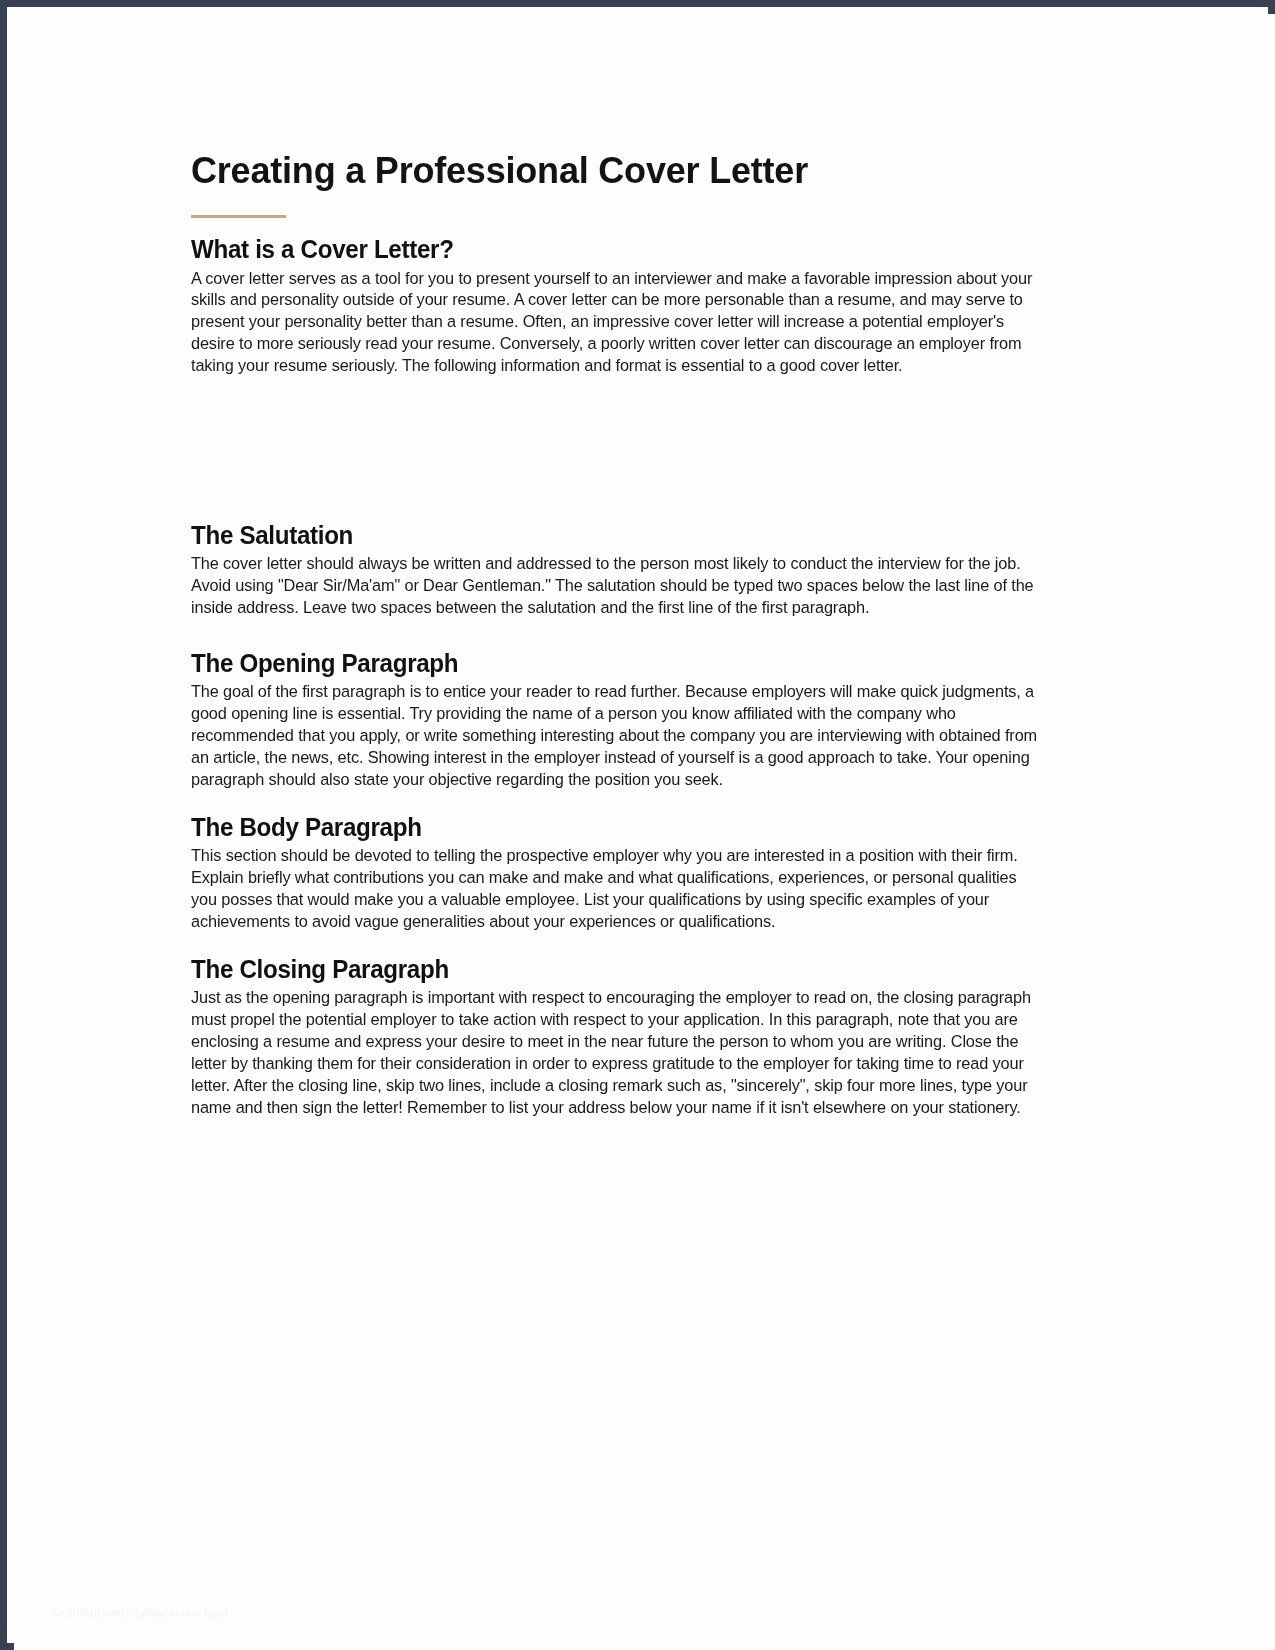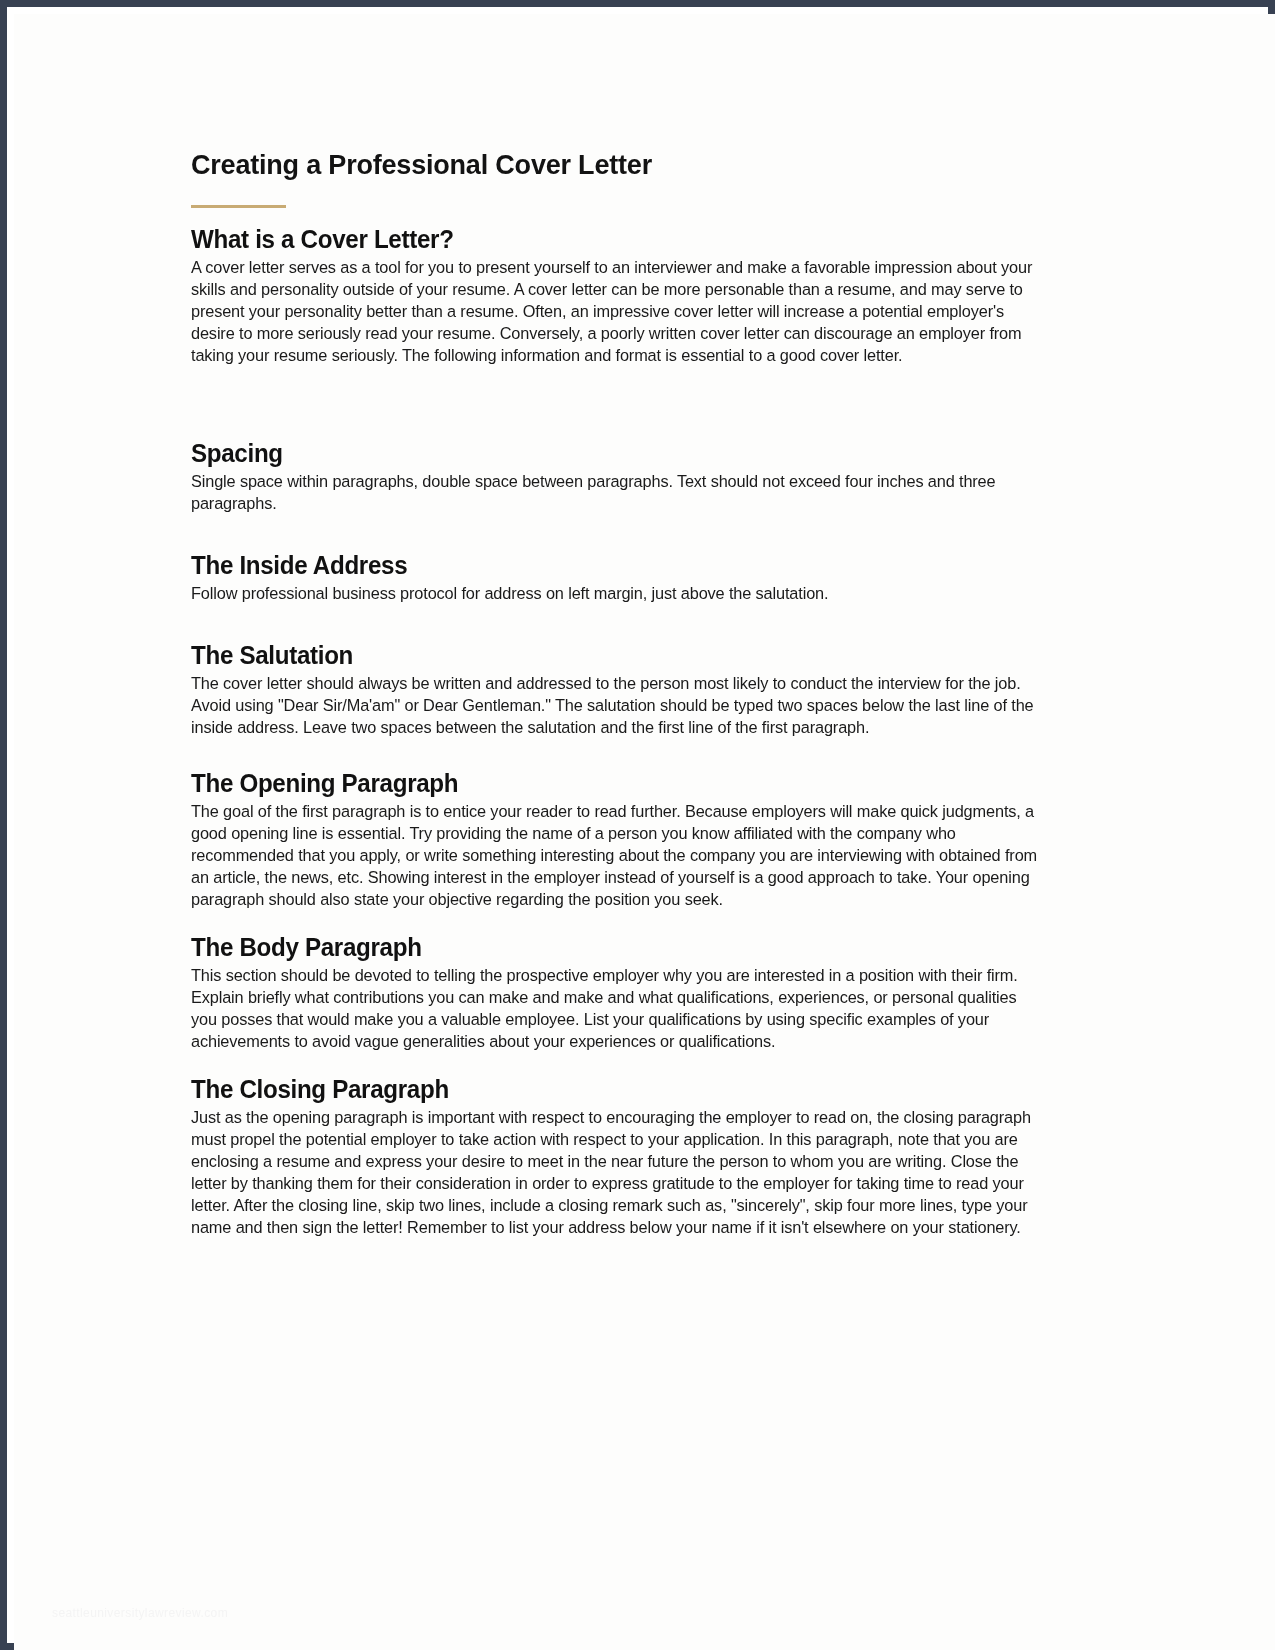--- a/index.html
+++ b/index.html
@@ -39,21 +39,21 @@
 
   
   #content {
     position: absolute;
     left: 177px;
     top: 136px;
     width: 852px;
   }
 
   .doc-title {
-    font-size: 27px;
+    font-size: 36px;
     font-weight: bold;
     color: #131313;
     letter-spacing: -0.2px;
     margin: 0 0 0 0;
     line-height: 1.15;
     font-stretch: condensed;
   }
 
   .title-rule {
     width: 95px;
@@ -117,31 +117,23 @@
       <div class="section">
         <h2 class="section-heading">What is a Cover Letter?</h2>
         <p class="section-body">A cover letter serves as a tool for you to present yourself to an interviewer and make a favorable impression about your skills and personality outside of your resume. A cover letter can be more personable than a resume, and may serve to present your personality better than a resume. Often, an impressive cover letter will increase a potential employer's desire to more seriously read your resume. Conversely, a poorly written cover letter can discourage an employer from taking your resume seriously. The following information and format is essential to a good cover letter.</p>
       </div>
 
       <div class="gap-lg"></div>
 
 
       <div class="gap-lg"></div>
 
-      <div class="section">
-        <h2 class="section-heading">Spacing</h2>
-        <p class="section-body">Single space within paragraphs, double space between paragraphs. Text should not exceed four inches and three paragraphs.</p>
-      </div>
 
       <div class="gap-lg"></div>
 
-      <div class="section">
-        <h2 class="section-heading">The Inside Address</h2>
-        <p class="section-body">Follow professional business protocol for address on left margin, just above the salutation.</p>
-      </div>
 
       <div class="gap-lg"></div>
 
       <div class="section">
         <h2 class="section-heading">The Salutation</h2>
         <p class="section-body">The cover letter should always be written and addressed to the person most likely to conduct the interview for the job. Avoid using "Dear Sir/Ma'am" or Dear Gentleman." The salutation should be typed two spaces below the last line of the inside address. Leave two spaces between the salutation and the first line of the first paragraph.</p>
       </div>
 
       <div class="gap-md"></div>
 

